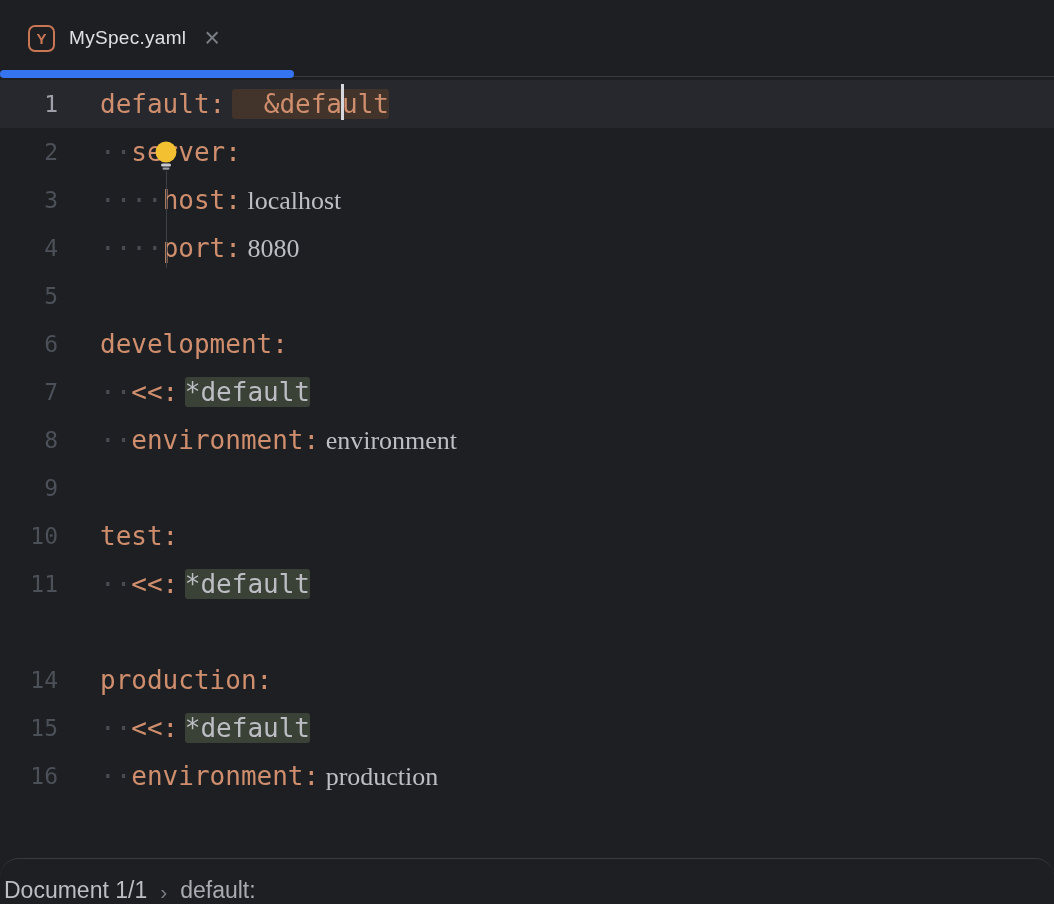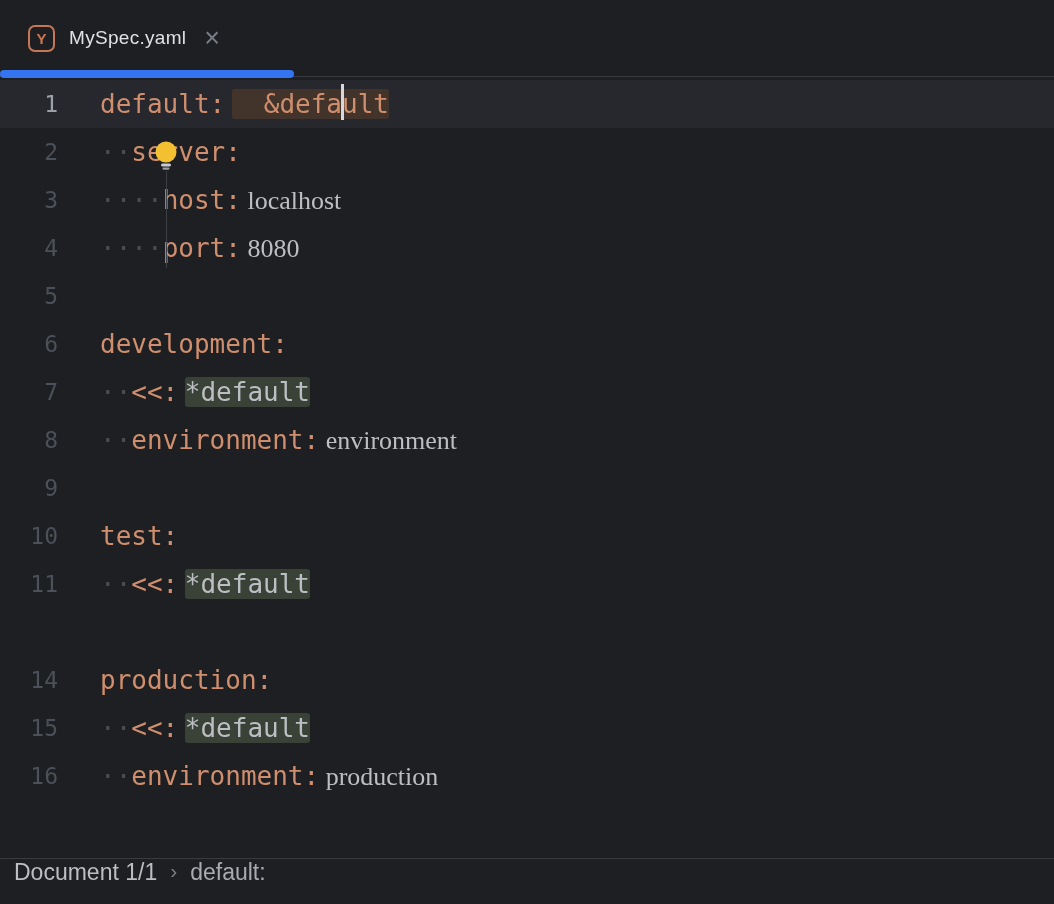--- a/index.html
+++ b/index.html
@@ -38,21 +38,21 @@
   .tok-anchorL { color:var(--key); background:var(--anchor-bg); border-radius:3px 0 0 3px;padding-left:32px; }
   .tok-anchorR { color:var(--key); background:var(--anchor-bg); border-radius:0 3px 3px 0; }
   .tok-alias { color:var(--text); background:var(--alias-bg); border-radius:3px;margin-top:47px; }
   .tok-caret { display:inline-block; width:0; height:36px; vertical-align:-7px; position:relative; }
   .tok-caret::after { content:""; position:absolute; left:-1px; top:0; width:2.5px; height:36px; background:var(--caret-color); }
 
   .indent-guide { position:absolute; left:166px; top:94px; width:1px; height:97px; background:var(--guide); }
   .bulb { position:absolute; left:152px; top:63px; width:28px; height:30px; z-index:3; }
 
   
-  .statusbar { height:46px; flex:none; border-top:1px solid var(--border); display:flex; align-items:flex-start; padding-left:14px; gap:13px; background:var(--bg); }
+  .statusbar { height:46px; flex:none; border-top:1px solid var(--border); display:flex; align-items:flex-end; padding-left:4px; gap:13px; background:var(--bg);border-radius:19px; }
   .bc-doc { font-size:23px; color:var(--text); }
   .bc-sep { font-size:21px; color:var(--close); }
   .bc-node { font-size:23px; color:var(--muted); }
 </style>
 </head>
 <body>
 
 <div class="app">
 
   <div class="tabbar">

